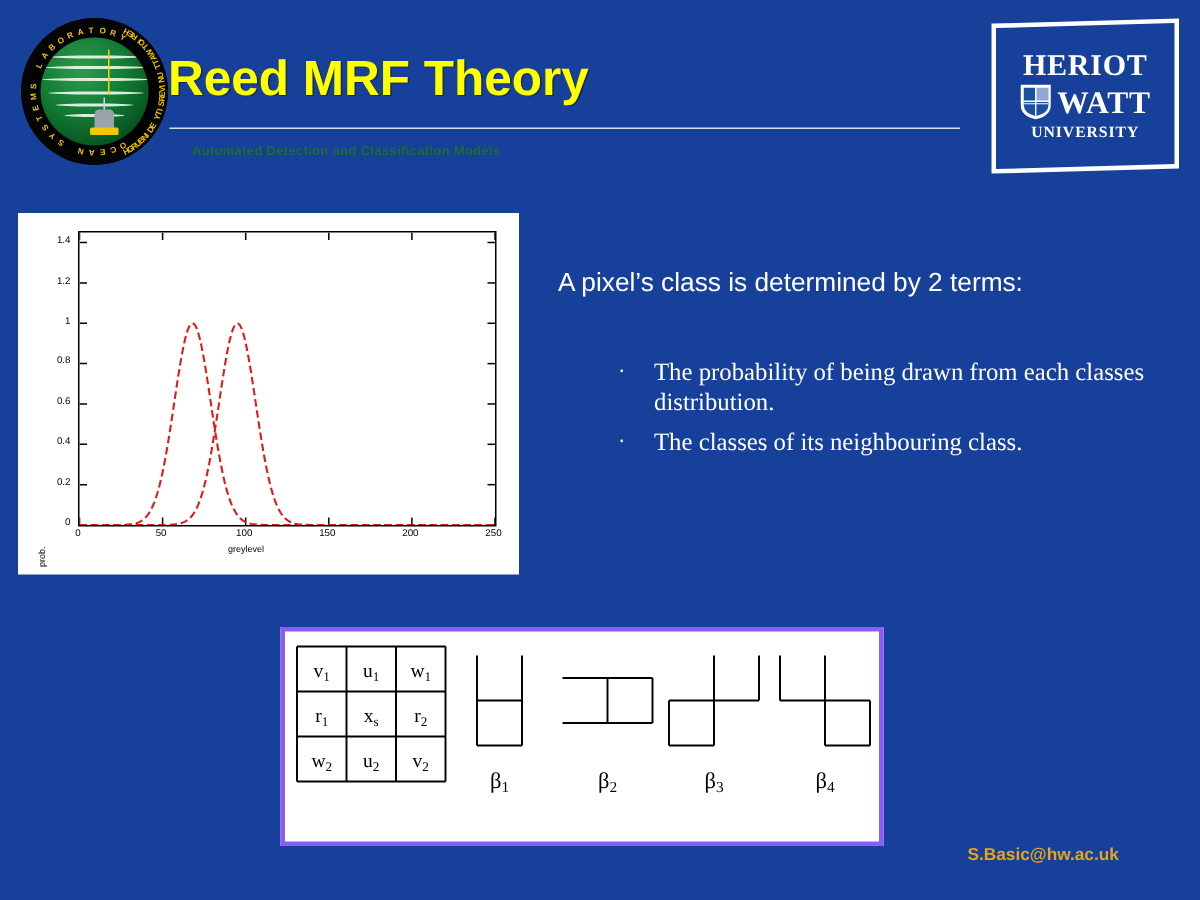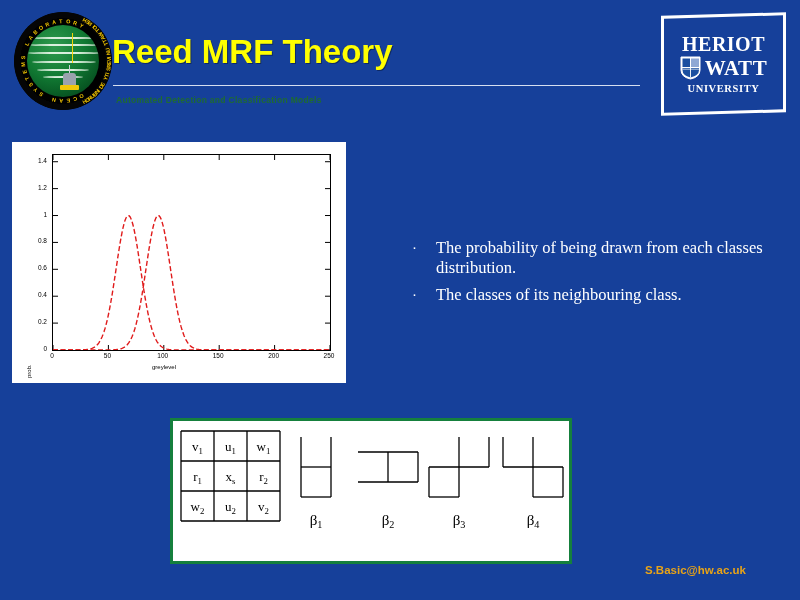--- a/index.html
+++ b/index.html
@@ -48,21 +48,21 @@
   .hw-watt{color:#fff;font-family:"Liberation Serif", serif;font-weight:bold;
     font-size:21px;letter-spacing:.5px;line-height:1;}
   .hw-univ{color:#fff;font-family:"Liberation Serif", serif;font-weight:bold;
     font-size:10.5px;letter-spacing:.6px;margin-top:3px;}
 
   
   .title{position:absolute;left:112px;top:33px;font-size:33px;font-weight:bold;
     color:#FFFF00;letter-spacing:0px;white-space:nowrap;
     text-shadow:1px 1px 0 rgba(0,0,0,.35);}
   .title-rule{position:absolute;left:113px;top:85px;width:527px;height:1px;background:#d6dff0;}
-  .subtitle{position:absolute;left:116px;top:95px;font-size:8.5px;font-weight:bold;
+  .subtitle{position:absolute;left:128px;top:95px;font-size:8.5px;font-weight:bold;
     color:#1f6b32;letter-spacing:.3px;white-space:nowrap;}
 
   
   .chart-panel{position:absolute;left:12px;top:142px;width:334px;height:241px;background:#ffffff;}
   .plot{position:absolute;left:40px;top:12px;width:279px;height:197px;
     border:1px solid #000;box-sizing:border-box;background:#fff;}
   .plot svg{position:absolute;left:0;top:0;}
   .ylab{position:absolute;left:14px;top:236px;font-size:6px;color:#000;
     transform:rotate(-90deg);transform-origin:0 0;white-space:nowrap;
     font-family:"Liberation Sans", sans-serif;}
@@ -75,22 +75,22 @@
 
   
   .lead{position:absolute;left:372px;top:178px;width:410px;color:#ffffff;
     font-size:17.5px;line-height:1.25;}
   .bullets{position:absolute;left:412px;top:238px;width:378px;color:#ffffff;font-size:16.5px;}
   .bullet{display:flex;align-items:flex-start;margin-bottom:7px;line-height:1.22;}
   .bullet .dot{width:24px;flex:0 0 24px;color:#ffffff;font-size:15px;line-height:1.22;text-align:left;}
   .bullet .btxt{flex:1;font-family:Liberation Serif, serif;}
 
   
-  .clique-panel{position:absolute;left:170px;top:418px;width:402px;height:146px;
-    background:#ffffff;border:3px solid #15803d;box-sizing:border-box;}
+  .clique-panel{position:absolute;left:187px;top:418px;width:402px;height:146px;
+    background:#ffffff;border:3px solid #8b5cf6;box-sizing:border-box;}
   .clique-panel svg{position:absolute;left:0;top:0;}
 
   
   .footer{position:absolute;left:645px;top:564px;font-size:11.5px;font-weight:bold;
     color:#E8A317;white-space:nowrap;}
 </style>
 </head>
 <body>
 
 <div id="slide">
@@ -241,20 +241,21 @@
           <line x1="277" x2="272" y1="33.62068965517241" y2="33.62068965517241" stroke="#000" stroke-width="1"></line>
           <line x1="0" x2="5" y1="6.724137931034505" y2="6.724137931034505" stroke="#000" stroke-width="1"></line>
           <line x1="277" x2="272" y1="6.724137931034505" y2="6.724137931034505" stroke="#000" stroke-width="1"></line>
           <path d="M0.0 195.00 L1.0 195.00 L2.0 195.00 L3.0 195.00 L4.0 195.00 L5.0 195.00 L6.0 195.00 L7.0 195.00 L8.0 195.00 L9.0 195.00 L10.0 195.00 L11.0 195.00 L12.0 195.00 L13.0 195.00 L14.0 195.00 L15.0 195.00 L16.0 195.00 L17.0 195.00 L18.0 195.00 L19.0 195.00 L20.0 195.00 L21.0 194.99 L22.0 194.99 L23.0 194.99 L24.0 194.98 L25.0 194.97 L26.0 194.96 L27.0 194.95 L28.0 194.93 L29.0 194.90 L30.0 194.87 L31.0 194.82 L32.0 194.76 L33.0 194.68 L34.0 194.57 L35.0 194.44 L36.0 194.27 L37.0 194.05 L38.0 193.77 L39.0 193.42 L40.0 192.99 L41.0 192.46 L42.0 191.81 L43.0 191.02 L44.0 190.07 L45.0 188.94 L46.0 187.59 L47.0 186.00 L48.0 184.14 L49.0 181.99 L50.0 179.52 L51.0 176.70 L52.0 173.52 L53.0 169.95 L54.0 165.98 L55.0 161.61 L56.0 156.83 L57.0 151.67 L58.0 146.14 L59.0 140.28 L60.0 134.12 L61.0 127.72 L62.0 121.15 L63.0 114.48 L64.0 107.79 L65.0 101.19 L66.0 94.76 L67.0 88.61 L68.0 82.84 L69.0 77.56 L70.0 72.84 L71.0 68.79 L72.0 65.48 L73.0 62.98 L74.0 61.33 L75.0 60.57 L76.0 60.71 L77.0 61.75 L78.0 63.67 L79.0 66.43 L80.0 69.98 L81.0 74.25 L82.0 79.15 L83.0 84.60 L84.0 90.49 L85.0 96.74 L86.0 103.23 L87.0 109.87 L88.0 116.56 L89.0 123.21 L90.0 129.74 L91.0 136.07 L92.0 142.14 L93.0 147.91 L94.0 153.32 L95.0 158.37 L96.0 163.01 L97.0 167.26 L98.0 171.10 L99.0 174.55 L100.0 177.62 L101.0 180.33 L102.0 182.70 L103.0 184.75 L104.0 186.52 L105.0 188.03 L106.0 189.31 L107.0 190.39 L108.0 191.29 L109.0 192.03 L110.0 192.64 L111.0 193.14 L112.0 193.54 L113.0 193.86 L114.0 194.12 L115.0 194.32 L116.0 194.48 L117.0 194.61 L118.0 194.71 L119.0 194.78 L120.0 194.84 L121.0 194.88 L122.0 194.91 L123.0 194.94 L124.0 194.95 L125.0 194.97 L126.0 194.98 L127.0 194.98 L128.0 194.99 L129.0 194.99 L130.0 194.99 L131.0 195.00 L132.0 195.00 L133.0 195.00 L134.0 195.00 L135.0 195.00 L136.0 195.00 L137.0 195.00 L138.0 195.00 L139.0 195.00 L140.0 195.00 L141.0 195.00 L142.0 195.00 L143.0 195.00 L144.0 195.00 L145.0 195.00 L146.0 195.00 L147.0 195.00 L148.0 195.00 L149.0 195.00 L150.0 195.00 L151.0 195.00 L152.0 195.00 L153.0 195.00 L154.0 195.00 L155.0 195.00 L156.0 195.00 L157.0 195.00 L158.0 195.00 L159.0 195.00 L160.0 195.00 L161.0 195.00 L162.0 195.00 L163.0 195.00 L164.0 195.00 L165.0 195.00 L166.0 195.00 L167.0 195.00 L168.0 195.00 L169.0 195.00 L170.0 195.00 L171.0 195.00 L172.0 195.00 L173.0 195.00 L174.0 195.00 L175.0 195.00 L176.0 195.00 L177.0 195.00 L178.0 195.00 L179.0 195.00 L180.0 195.00 L181.0 195.00 L182.0 195.00 L183.0 195.00 L184.0 195.00 L185.0 195.00 L186.0 195.00 L187.0 195.00 L188.0 195.00 L189.0 195.00 L190.0 195.00 L191.0 195.00 L192.0 195.00 L193.0 195.00 L194.0 195.00 L195.0 195.00 L196.0 195.00 L197.0 195.00 L198.0 195.00 L199.0 195.00 L200.0 195.00 L201.0 195.00 L202.0 195.00 L203.0 195.00 L204.0 195.00 L205.0 195.00 L206.0 195.00 L207.0 195.00 L208.0 195.00 L209.0 195.00 L210.0 195.00 L211.0 195.00 L212.0 195.00 L213.0 195.00 L214.0 195.00 L215.0 195.00 L216.0 195.00 L217.0 195.00 L218.0 195.00 L219.0 195.00 L220.0 195.00 L221.0 195.00 L222.0 195.00 L223.0 195.00 L224.0 195.00 L225.0 195.00 L226.0 195.00 L227.0 195.00 L228.0 195.00 L229.0 195.00 L230.0 195.00 L231.0 195.00 L232.0 195.00 L233.0 195.00 L234.0 195.00 L235.0 195.00 L236.0 195.00 L237.0 195.00 L238.0 195.00 L239.0 195.00 L240.0 195.00 L241.0 195.00 L242.0 195.00 L243.0 195.00 L244.0 195.00 L245.0 195.00 L246.0 195.00 L247.0 195.00 L248.0 195.00 L249.0 195.00 L250.0 195.00 L251.0 195.00 L252.0 195.00 L253.0 195.00 L254.0 195.00 L255.0 195.00 L256.0 195.00 L257.0 195.00 L258.0 195.00 L259.0 195.00 L260.0 195.00 L261.0 195.00 L262.0 195.00 L263.0 195.00 L264.0 195.00 L265.0 195.00 L266.0 195.00 L267.0 195.00 L268.0 195.00 L269.0 195.00 L270.0 195.00 L271.0 195.00 L272.0 195.00 L273.0 195.00 L274.0 195.00 L275.0 195.00 L276.0 195.00 L277.0 195.00 " fill="none" stroke="#e01b1b" stroke-width="1.4" stroke-dasharray="5,2.5"></path>
           <path d="M0.0 195.00 L1.0 195.00 L2.0 195.00 L3.0 195.00 L4.0 195.00 L5.0 195.00 L6.0 195.00 L7.0 195.00 L8.0 195.00 L9.0 195.00 L10.0 195.00 L11.0 195.00 L12.0 195.00 L13.0 195.00 L14.0 195.00 L15.0 195.00 L16.0 195.00 L17.0 195.00 L18.0 195.00 L19.0 195.00 L20.0 195.00 L21.0 195.00 L22.0 195.00 L23.0 195.00 L24.0 195.00 L25.0 195.00 L26.0 195.00 L27.0 195.00 L28.0 195.00 L29.0 195.00 L30.0 195.00 L31.0 195.00 L32.0 195.00 L33.0 195.00 L34.0 195.00 L35.0 195.00 L36.0 195.00 L37.0 195.00 L38.0 195.00 L39.0 195.00 L40.0 195.00 L41.0 195.00 L42.0 195.00 L43.0 195.00 L44.0 195.00 L45.0 195.00 L46.0 195.00 L47.0 195.00 L48.0 195.00 L49.0 195.00 L50.0 195.00 L51.0 194.99 L52.0 194.99 L53.0 194.99 L54.0 194.98 L55.0 194.97 L56.0 194.96 L57.0 194.95 L58.0 194.93 L59.0 194.90 L60.0 194.86 L61.0 194.82 L62.0 194.75 L63.0 194.67 L64.0 194.56 L65.0 194.43 L66.0 194.25 L67.0 194.03 L68.0 193.74 L69.0 193.39 L70.0 192.95 L71.0 192.41 L72.0 191.75 L73.0 190.95 L74.0 189.99 L75.0 188.83 L76.0 187.46 L77.0 185.85 L78.0 183.97 L79.0 181.80 L80.0 179.30 L81.0 176.45 L82.0 173.23 L83.0 169.63 L84.0 165.63 L85.0 161.22 L86.0 156.42 L87.0 151.22 L88.0 145.66 L89.0 139.77 L90.0 133.59 L91.0 127.17 L92.0 120.59 L93.0 113.91 L94.0 107.23 L95.0 100.64 L96.0 94.23 L97.0 88.11 L98.0 82.38 L99.0 77.14 L100.0 72.48 L101.0 68.49 L102.0 65.24 L103.0 62.81 L104.0 61.23 L105.0 60.55 L106.0 60.76 L107.0 61.88 L108.0 63.87 L109.0 66.70 L110.0 70.31 L111.0 74.63 L112.0 79.59 L113.0 85.08 L114.0 91.01 L115.0 97.28 L116.0 103.79 L117.0 110.44 L118.0 117.12 L119.0 123.76 L120.0 130.28 L121.0 136.59 L122.0 142.64 L123.0 148.37 L124.0 153.76 L125.0 158.77 L126.0 163.39 L127.0 167.60 L128.0 171.41 L129.0 174.83 L130.0 177.86 L131.0 180.54 L132.0 182.88 L133.0 184.91 L134.0 186.66 L135.0 188.15 L136.0 189.41 L137.0 190.47 L138.0 191.35 L139.0 192.09 L140.0 192.69 L141.0 193.17 L142.0 193.57 L143.0 193.89 L144.0 194.14 L145.0 194.34 L146.0 194.50 L147.0 194.62 L148.0 194.71 L149.0 194.79 L150.0 194.84 L151.0 194.88 L152.0 194.91 L153.0 194.94 L154.0 194.95 L155.0 194.97 L156.0 194.98 L157.0 194.98 L158.0 194.99 L159.0 194.99 L160.0 194.99 L161.0 195.00 L162.0 195.00 L163.0 195.00 L164.0 195.00 L165.0 195.00 L166.0 195.00 L167.0 195.00 L168.0 195.00 L169.0 195.00 L170.0 195.00 L171.0 195.00 L172.0 195.00 L173.0 195.00 L174.0 195.00 L175.0 195.00 L176.0 195.00 L177.0 195.00 L178.0 195.00 L179.0 195.00 L180.0 195.00 L181.0 195.00 L182.0 195.00 L183.0 195.00 L184.0 195.00 L185.0 195.00 L186.0 195.00 L187.0 195.00 L188.0 195.00 L189.0 195.00 L190.0 195.00 L191.0 195.00 L192.0 195.00 L193.0 195.00 L194.0 195.00 L195.0 195.00 L196.0 195.00 L197.0 195.00 L198.0 195.00 L199.0 195.00 L200.0 195.00 L201.0 195.00 L202.0 195.00 L203.0 195.00 L204.0 195.00 L205.0 195.00 L206.0 195.00 L207.0 195.00 L208.0 195.00 L209.0 195.00 L210.0 195.00 L211.0 195.00 L212.0 195.00 L213.0 195.00 L214.0 195.00 L215.0 195.00 L216.0 195.00 L217.0 195.00 L218.0 195.00 L219.0 195.00 L220.0 195.00 L221.0 195.00 L222.0 195.00 L223.0 195.00 L224.0 195.00 L225.0 195.00 L226.0 195.00 L227.0 195.00 L228.0 195.00 L229.0 195.00 L230.0 195.00 L231.0 195.00 L232.0 195.00 L233.0 195.00 L234.0 195.00 L235.0 195.00 L236.0 195.00 L237.0 195.00 L238.0 195.00 L239.0 195.00 L240.0 195.00 L241.0 195.00 L242.0 195.00 L243.0 195.00 L244.0 195.00 L245.0 195.00 L246.0 195.00 L247.0 195.00 L248.0 195.00 L249.0 195.00 L250.0 195.00 L251.0 195.00 L252.0 195.00 L253.0 195.00 L254.0 195.00 L255.0 195.00 L256.0 195.00 L257.0 195.00 L258.0 195.00 L259.0 195.00 L260.0 195.00 L261.0 195.00 L262.0 195.00 L263.0 195.00 L264.0 195.00 L265.0 195.00 L266.0 195.00 L267.0 195.00 L268.0 195.00 L269.0 195.00 L270.0 195.00 L271.0 195.00 L272.0 195.00 L273.0 195.00 L274.0 195.00 L275.0 195.00 L276.0 195.00 L277.0 195.00 " fill="none" stroke="#e01b1b" stroke-width="1.4" stroke-dasharray="5,2.5"></path>
         </svg>
     </div>
     <div class="xlab">greylevel</div>
   </div>
 
+  <div class="lead">A pixel’s class is determined by 2 terms:</div>
   <div class="bullets" id="bullet-list">
       <div class="bullet">
         <span class="dot">·</span>
         <span class="btxt">The probability of being drawn from each classes distribution.</span>
       </div>
       <div class="bullet">
         <span class="dot">·</span>
         <span class="btxt">The classes of its neighbouring class.</span>
       </div>
     </div>

